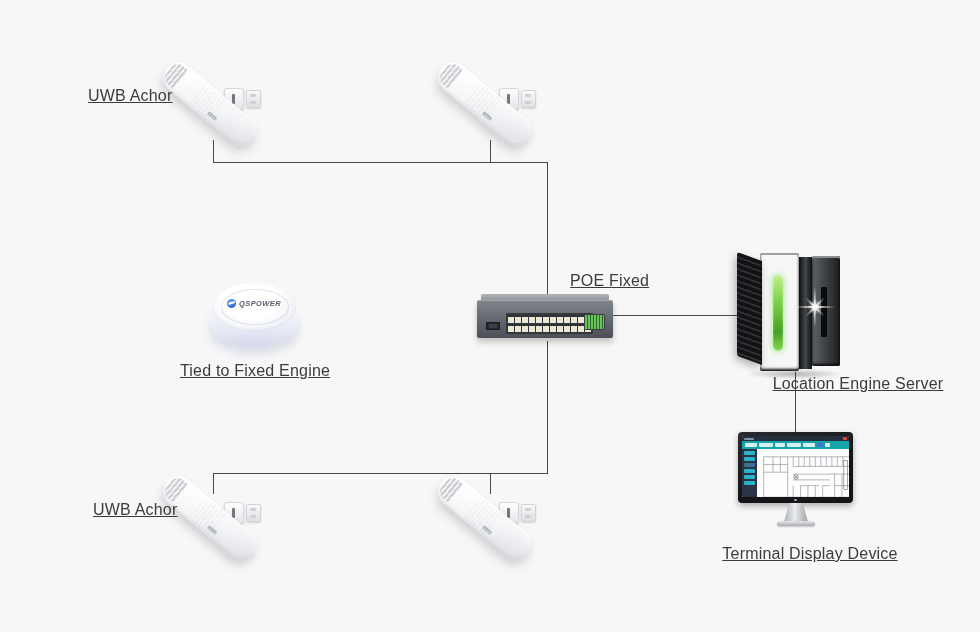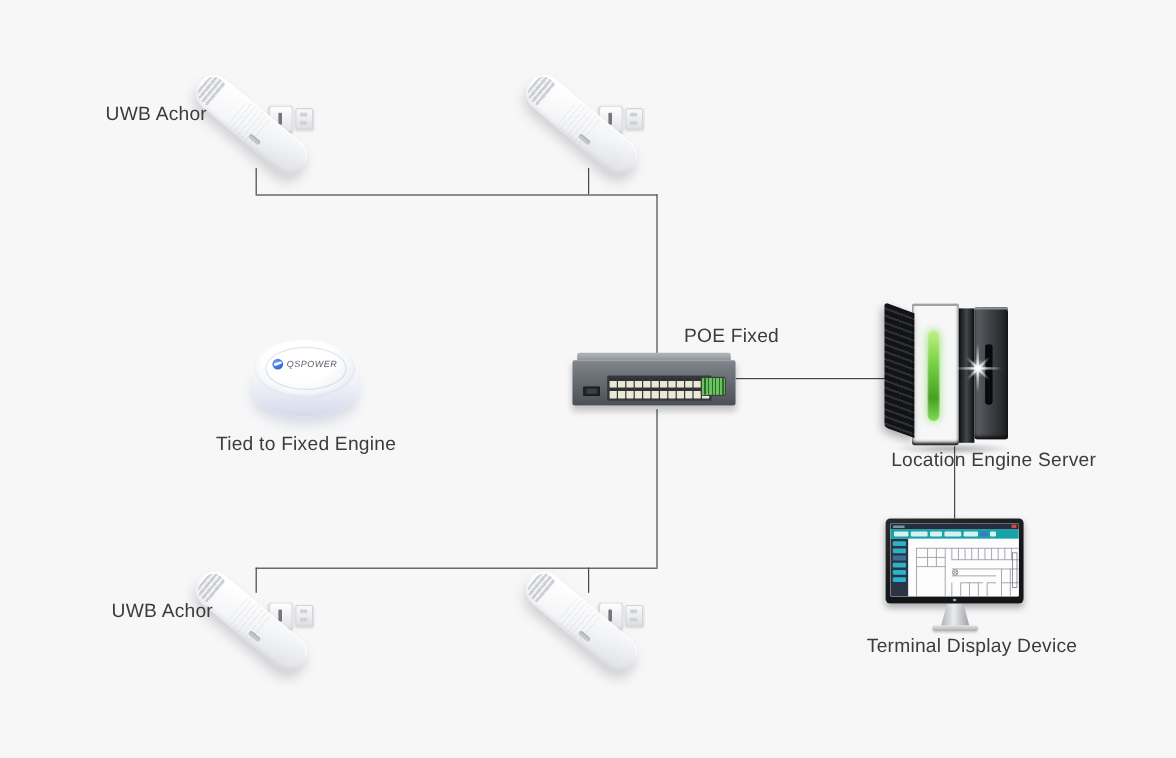--- a/index.html
+++ b/index.html
@@ -4,21 +4,21 @@
 <style>
   html,body{margin:0;padding:0;}
   body{
     width:980px;height:632px;position:relative;overflow:hidden;
     background:#f7f7f8;
     font-family:"Liberation Sans","DejaVu Sans",sans-serif;
   }
   
   .lbl{
     position:absolute;color:#3c3c3c;font-size:16px;font-weight:400;
-    letter-spacing:0.2px;white-space:nowrap;
+    letter-spacing:0.2px;white-space:nowrap;text-decoration:underline;
   }
   .lbl.center{text-align:center;}
   
   .line{position:absolute;background:#47484a;}
   .line.h{height:1px;}
   .line.v{width:1px;}
   
   .anchor{position:absolute;width:105px;height:92px;}
   .anchor .bracket{position:absolute;left:62px;top:28px;width:40px;height:26px;}
   .anchor .bracket .b1{
@@ -79,21 +79,21 @@
   .tag .logo .dot{
     width:9px;height:9px;border-radius:50%;
     background:radial-gradient(circle at 35% 30%,#6fa0ef,#2f6bd8 70%);
     position:relative;overflow:hidden;
   }
   .tag .logo .dot::after{
     content:"";position:absolute;left:1px;top:3px;width:7px;height:1.5px;background:#fff;
     transform:rotate(-18deg);border-radius:1px;
   }
   .tag .logo .txt{
-    font-size:7.5px;font-weight:400;font-style:italic;color:#5a5f6b;letter-spacing:.4px;
+    font-size:7.5px;font-weight:700;font-style:italic;color:#5a5f6b;letter-spacing:.4px;
   }
   
   .switch{position:absolute;left:477px;top:294px;width:136px;height:48px;}
   .switch .topface{
     position:absolute;left:4px;top:0;width:128px;height:9px;
     background:linear-gradient(180deg,#b0b4b9,#878c92);
     border-radius:2px 2px 0 0;
   }
   .switch .front{
     position:absolute;left:0;top:6px;width:136px;height:38px;border-radius:2px;
@@ -385,14 +385,14 @@
     <div class="pwr"></div>
   </div>
   <div class="neck"></div>
   <div class="base"></div>
 </div>
 
 <div class="lbl" style="left:88px;top:87px;">UWB Achor</div>
 <div class="lbl" style="left:93px;top:501px;">UWB Achor</div>
 <div class="lbl center" style="left:155px;top:362px;width:200px;">Tied to Fixed Engine</div>
 <div class="lbl" style="left:570px;top:272px;">POE Fixed</div>
-<div class="lbl center" style="left:728px;top:375px;width:200px;">Location Engine Server</div>
-<div class="lbl center" style="left:710px;top:530px;width:200px;">Terminal Display Device</div>
+<div class="lbl center" style="left:758px;top:375px;width:200px;">Location Engine Server</div>
+<div class="lbl center" style="left:710px;top:545px;width:200px;">Terminal Display Device</div>
 
 </body></html>

